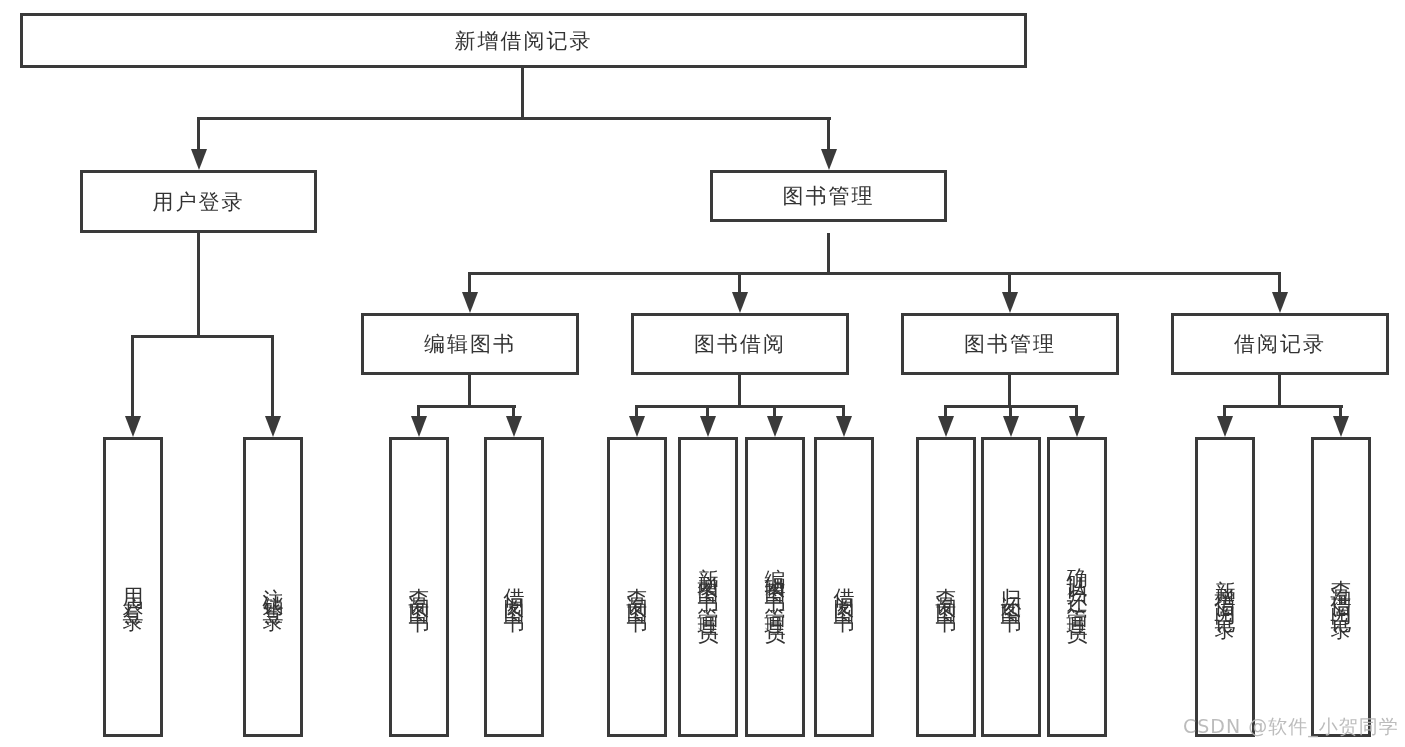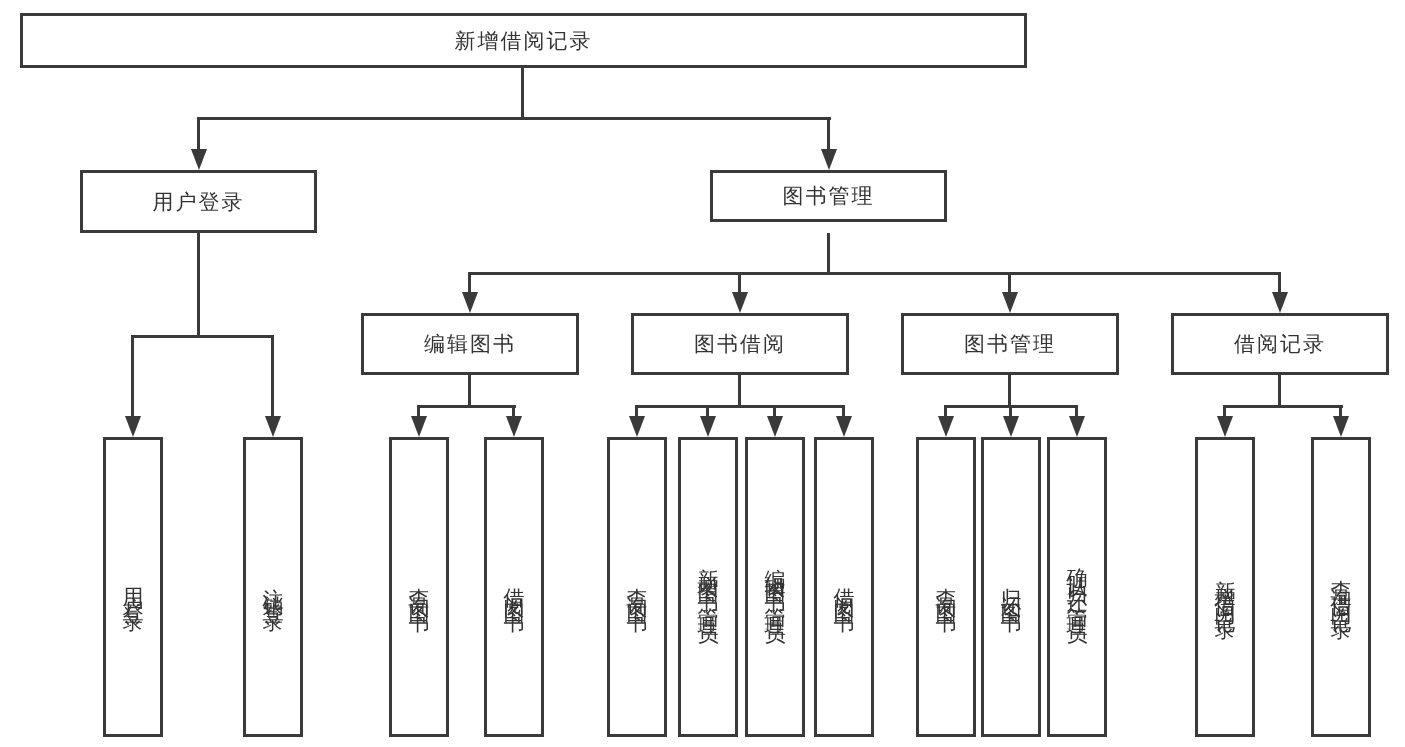--- a/index.html
+++ b/index.html
@@ -198,14 +198,15 @@
     <span>确认归还（管理员）</span>
   </div>
 
   <div class="vbox" style="left:1195px">
     <span>新增借阅记录</span>
   </div>
   <div class="vbox" style="left:1311px">
     <span>查询借阅记录</span>
   </div>
 
+  <div class="watermark">CSDN @软件_小贺同学</div>
 
 </div>
 
 </body></html>

